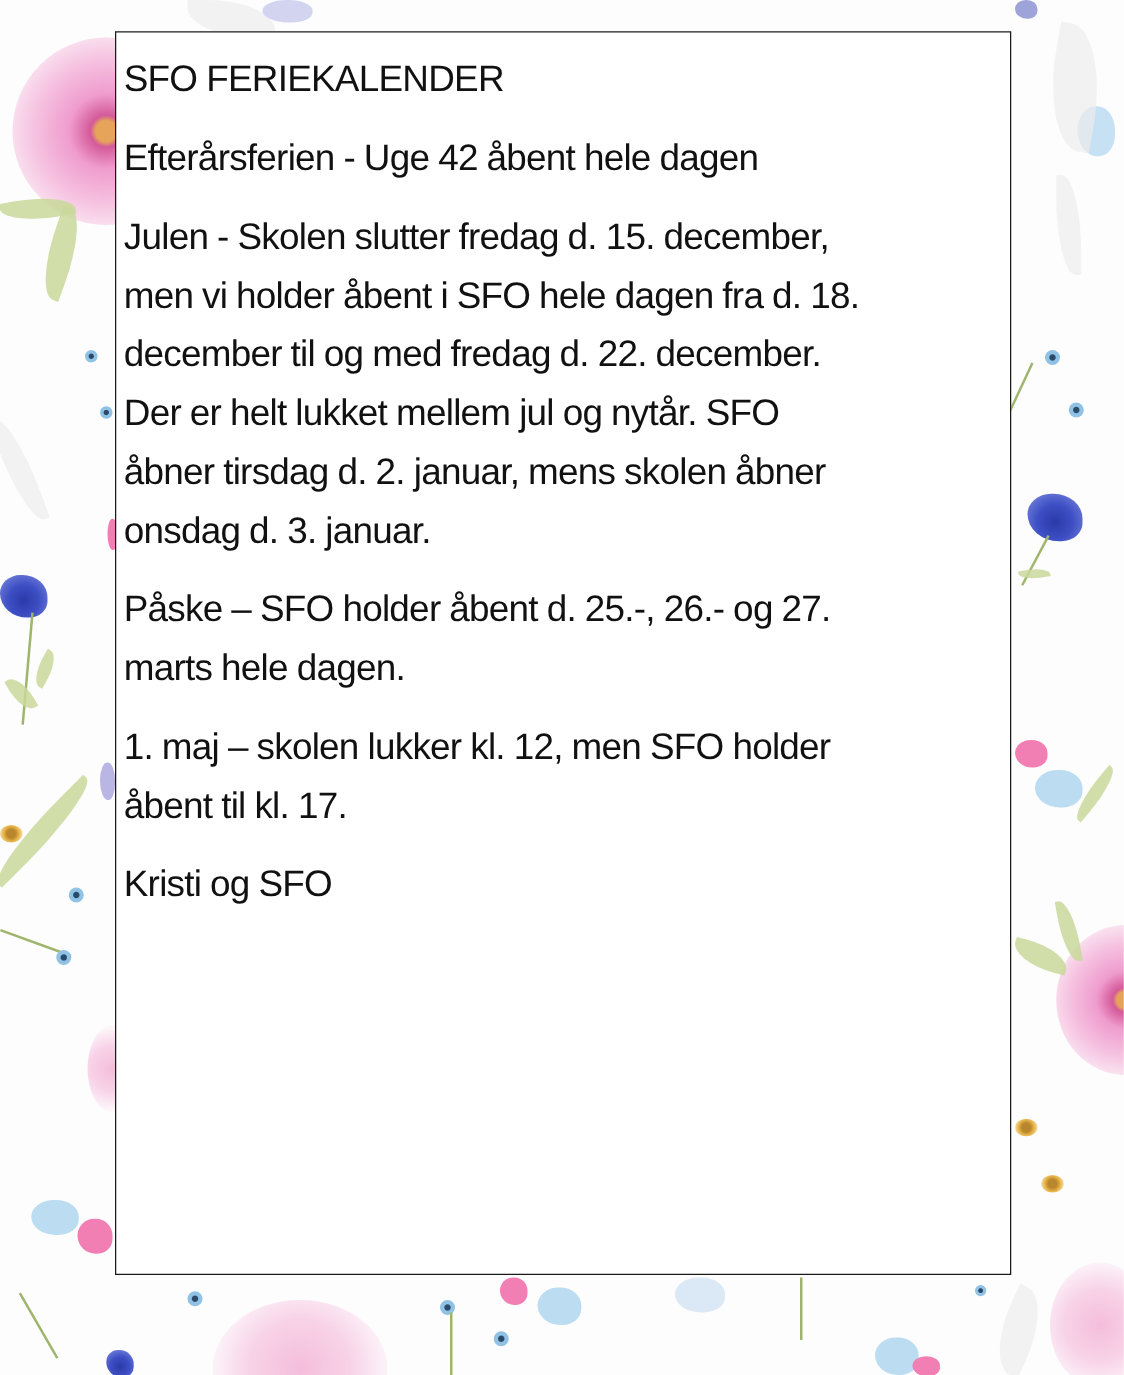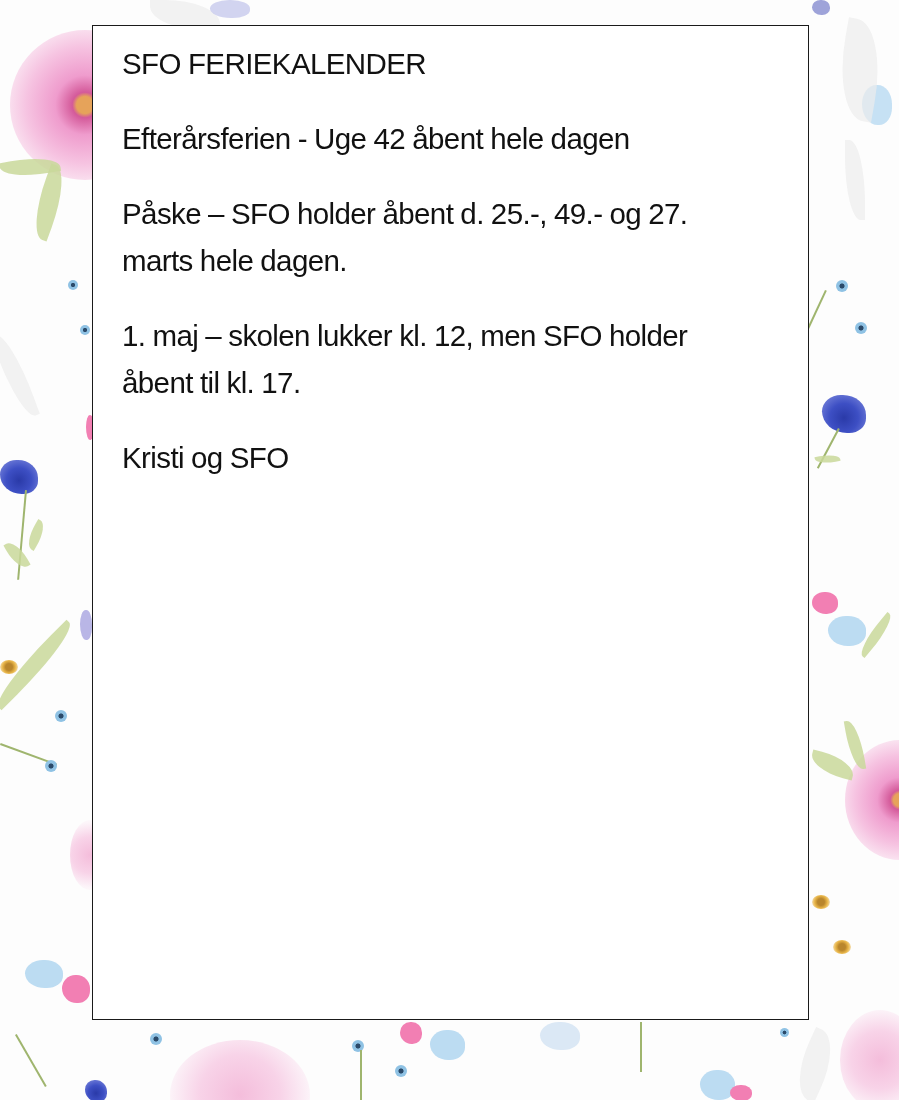--- a/index.html
+++ b/index.html
@@ -73,33 +73,33 @@
 
     .card {
       position: absolute;
       left: 92px;
       top: 25px;
       width: 717px;
       height: 995px;
       background: #ffffff;
       border: 1.5px solid #1a1a1a;
       box-sizing: border-box;
-      padding: 14px 14px 0 29px;
+      padding: 14px 14px 0 6px;
       color: #111;
     }
     .card p {
       margin: 0;
       font-size: 29.5px;
       line-height: 47px;
       letter-spacing: -0.6px;
       word-spacing: -0.5px;
       white-space: pre-line;
     }
     .card p + p {
-      margin-top: 28px;
+      margin-top: 16px;
     }
   </style>
 </head>
 <body>
 
 <div class="bg">
 
   <div class="peony" style="left:10px;top:30px;width:150px;height:150px;"></div>
   <div class="leaf" style="left:0px;top:158px;width:60px;height:18px;transform:rotate(-10deg);"></div>
   <div class="leaf" style="left:38px;top:165px;width:22px;height:75px;transform:rotate(20deg);"></div>
@@ -164,18 +164,24 @@
   <div class="stem" style="left:640px;top:1022px;height:50px;"></div>
   <div class="petal" style="left:700px;top:1070px;width:35px;height:30px;background:#bcdcf2;"></div>
   <div class="petal" style="left:730px;top:1085px;width:22px;height:16px;background:#f27fb3;"></div>
   <div class="forgetmenot" style="left:780px;top:1028px;width:9px;height:9px;"></div>
   <div class="ghost-leaf" style="left:800px;top:1030px;width:30px;height:70px;transform:rotate(25deg);"></div>
 </div>
 
 <div class="card">
   <p>SFO FERIEKALENDER</p>
   <p>Efterårsferien - Uge 42 åbent hele dagen</p>
-  <p>Påske – SFO holder åbent d. 25.-, 49.- og 27.
+  <p>Julen - Skolen slutter fredag d. 15. december,
+men vi holder åbent i SFO hele dagen fra d. 18.
+december til og med fredag d. 22. december.
+Der er helt lukket mellem jul og nytår. SFO
+åbner tirsdag d. 2. januar, mens skolen åbner
+onsdag d. 3. januar.</p>
+  <p>Påske – SFO holder åbent d. 25.-, 26.- og 27.
 marts hele dagen.</p>
   <p>1. maj – skolen lukker kl. 12, men SFO holder
 åbent til kl. 17.</p>
   <p>Kristi og SFO</p>
 </div>
 
 </body></html>

